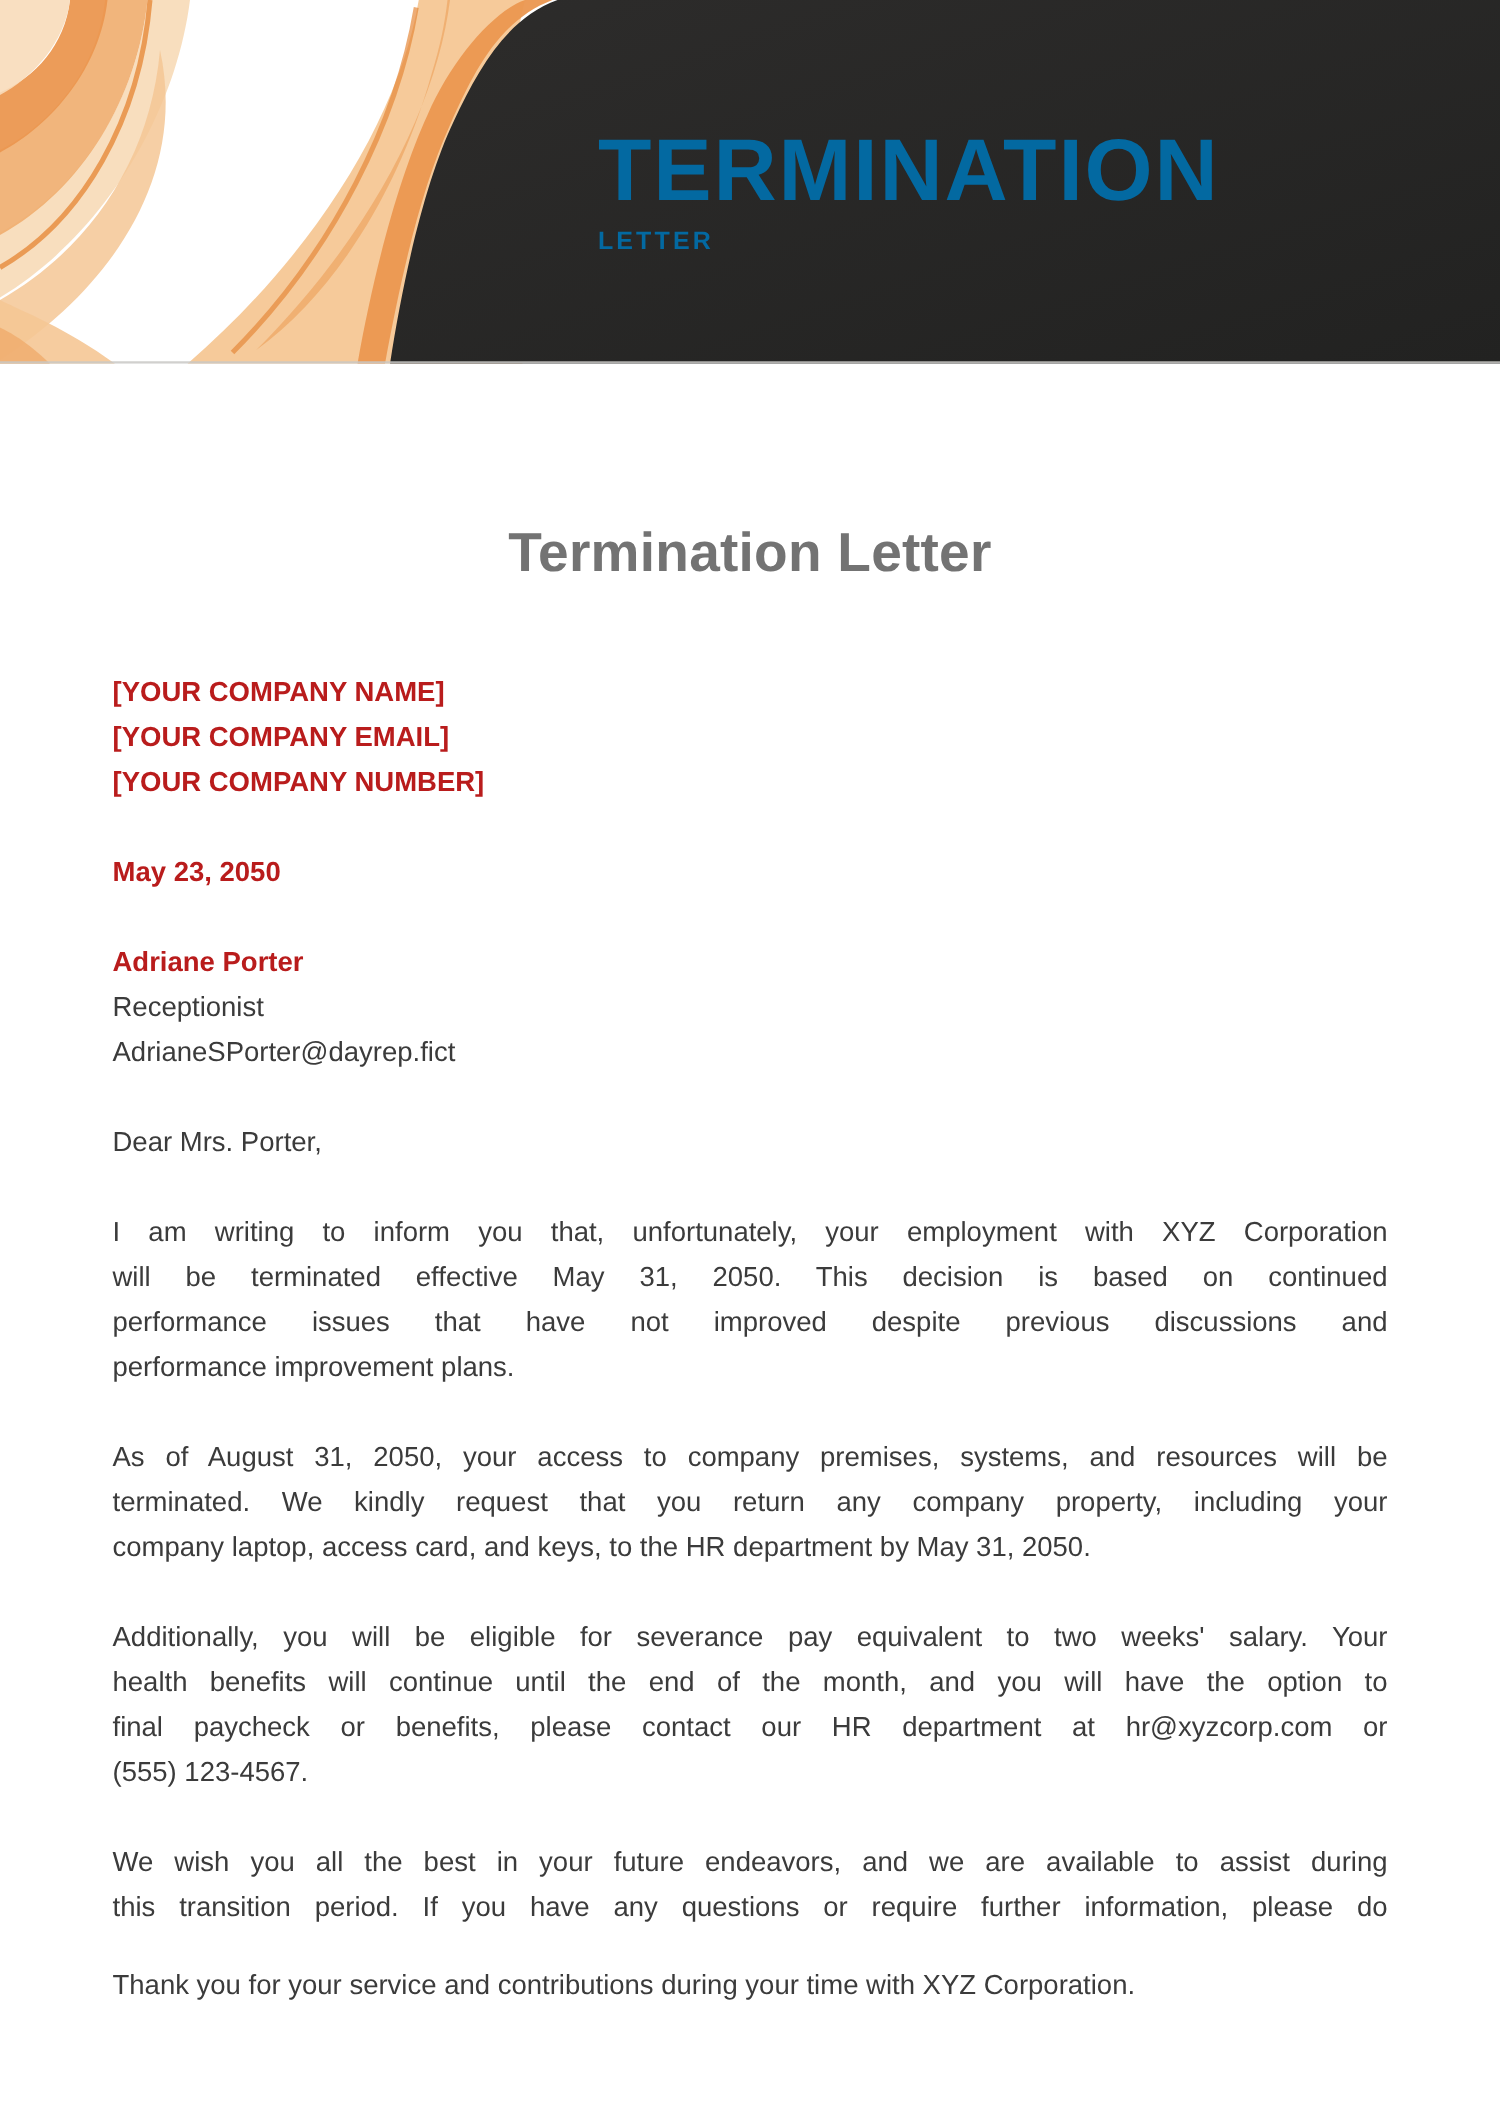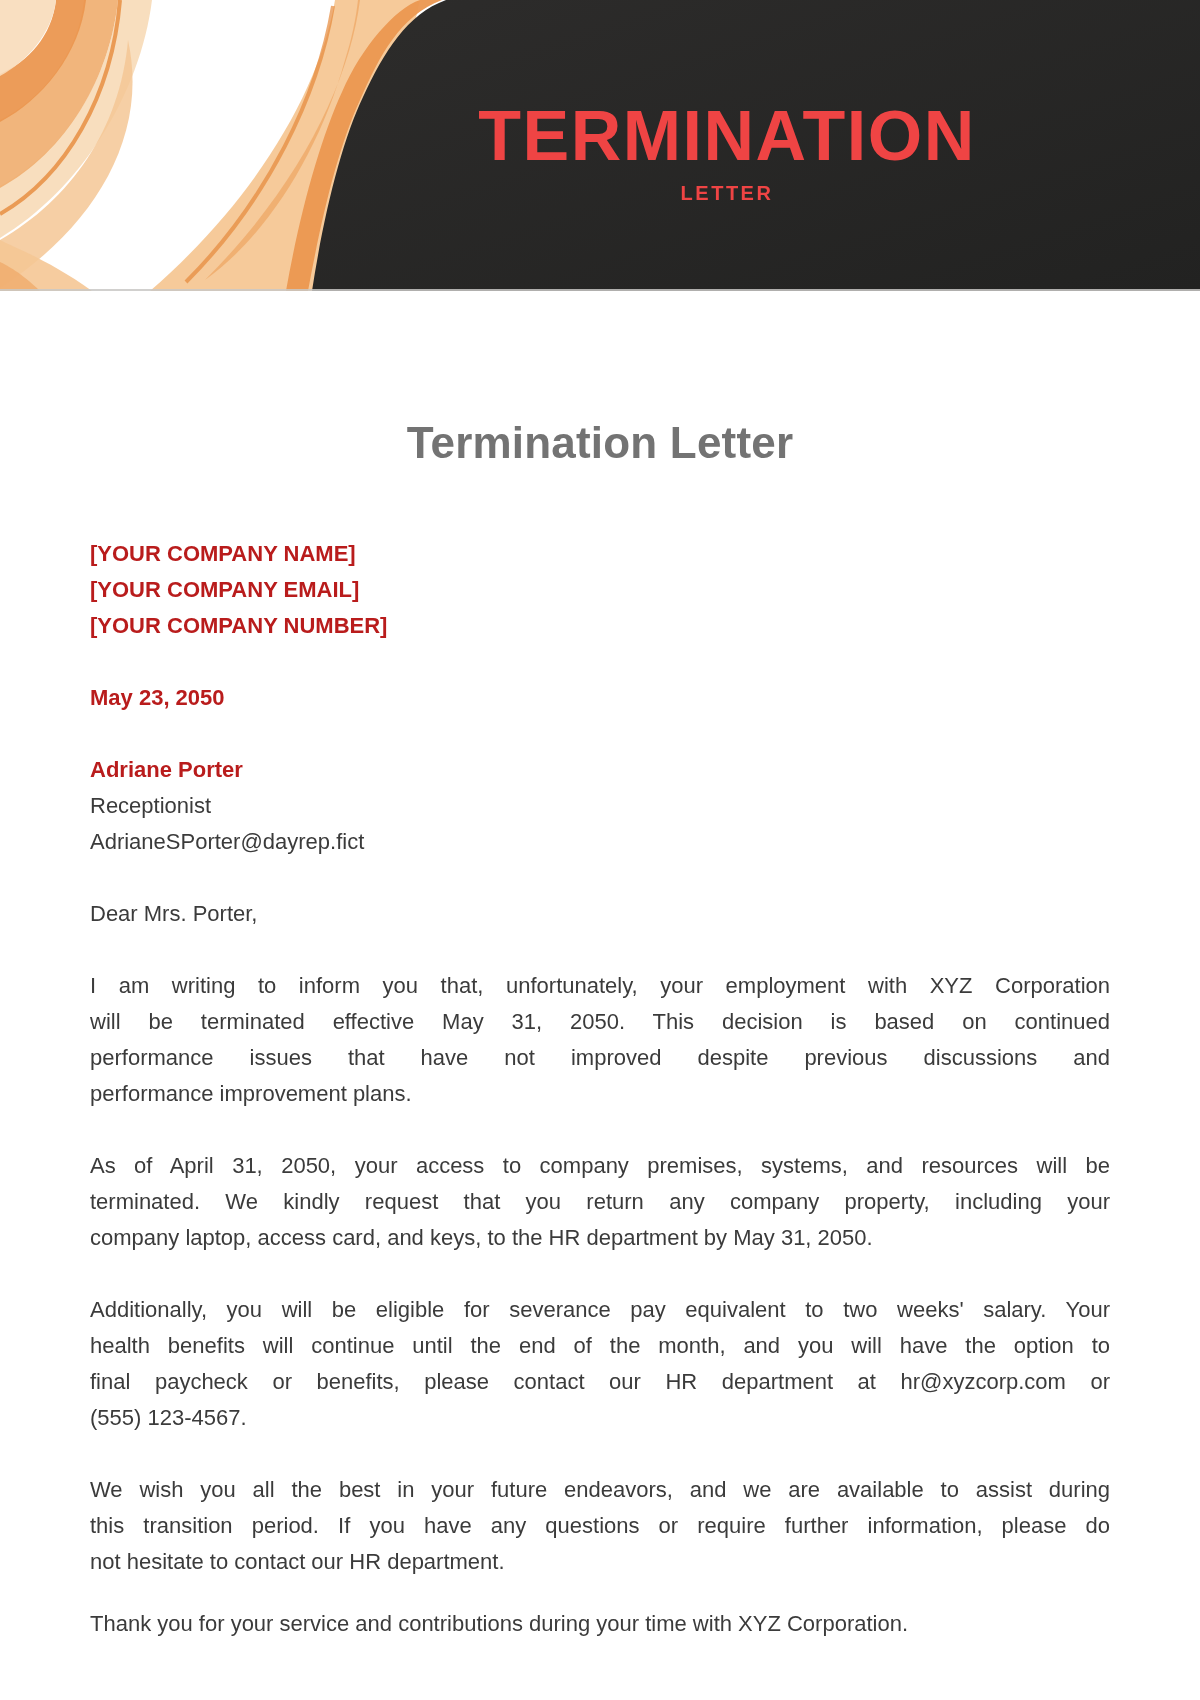--- a/index.html
+++ b/index.html
@@ -21,22 +21,21 @@
     width: 1200px;
     height: 291px;
   }
   .header svg { position: absolute; inset: 0; display: block; }
 
   .header-title {
     position: absolute;
     top: 100px;
     left: 727px;
     transform: translateX(-50%);
-    text-align: center;
-    color: #ef4444;
+    color: #0369a1;
     white-space: nowrap;
   }
   .header-title .t1 {
     font-size: 70px;
     line-height: 72px;
     font-weight: 800;
     letter-spacing: 1.5px;
   }
   .header-title .t2 {
     font-size: 20px;
@@ -142,33 +141,32 @@
       <p>Dear Mrs. Porter,</p>
     </div>
 
     <div class="para">
         <div class="ln">I am writing to inform you that, unfortunately, your employment with XYZ Corporation</div>
         <div class="ln">will be terminated effective May 31, 2050. This decision is based on continued</div>
         <div class="ln">performance issues that have not improved despite previous discussions and</div>
         <div class="ln last">performance improvement plans.</div>
       </div>
     <div class="para">
-        <div class="ln">As of April 31, 2050, your access to company premises, systems, and resources will be</div>
+        <div class="ln">As of August 31, 2050, your access to company premises, systems, and resources will be</div>
         <div class="ln">terminated. We kindly request that you return any company property, including your</div>
         <div class="ln last">company laptop, access card, and keys, to the HR department by May 31, 2050.</div>
       </div>
     <div class="para">
         <div class="ln">Additionally, you will be eligible for severance pay equivalent to two weeks' salary. Your</div>
         <div class="ln">health benefits will continue until the end of the month, and you will have the option to</div>
         <div class="ln">final paycheck or benefits, please contact our HR department at hr@xyzcorp.com or</div>
         <div class="ln last">(555) 123-4567.</div>
       </div>
     <div class="para tight">
         <div class="ln">We wish you all the best in your future endeavors, and we are available to assist during</div>
         <div class="ln">this transition period. If you have any questions or require further information, please do</div>
-        <div class="ln last">not hesitate to contact our HR department.</div>
       </div>
     <div class="para">
         <div class="ln last">Thank you for your service and contributions during your time with XYZ Corporation.</div>
       </div>
 
   </main>
 </div>
 
 </body></html>

